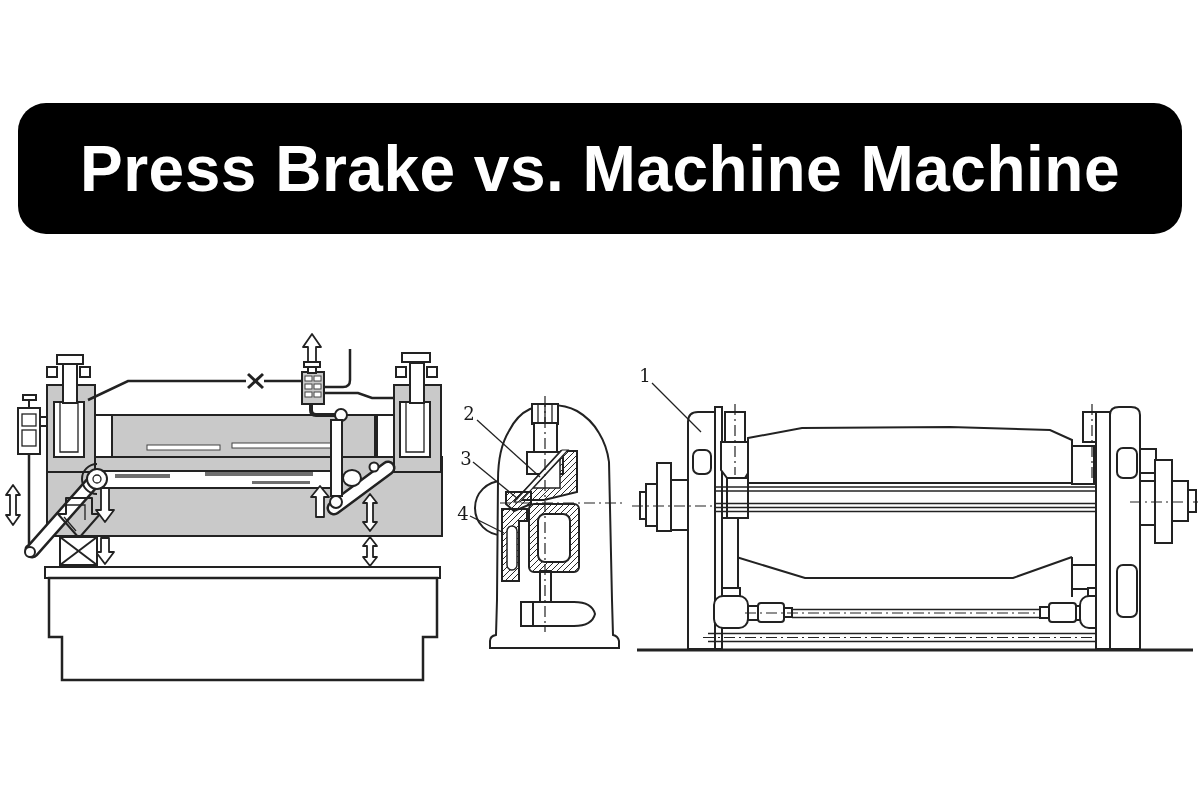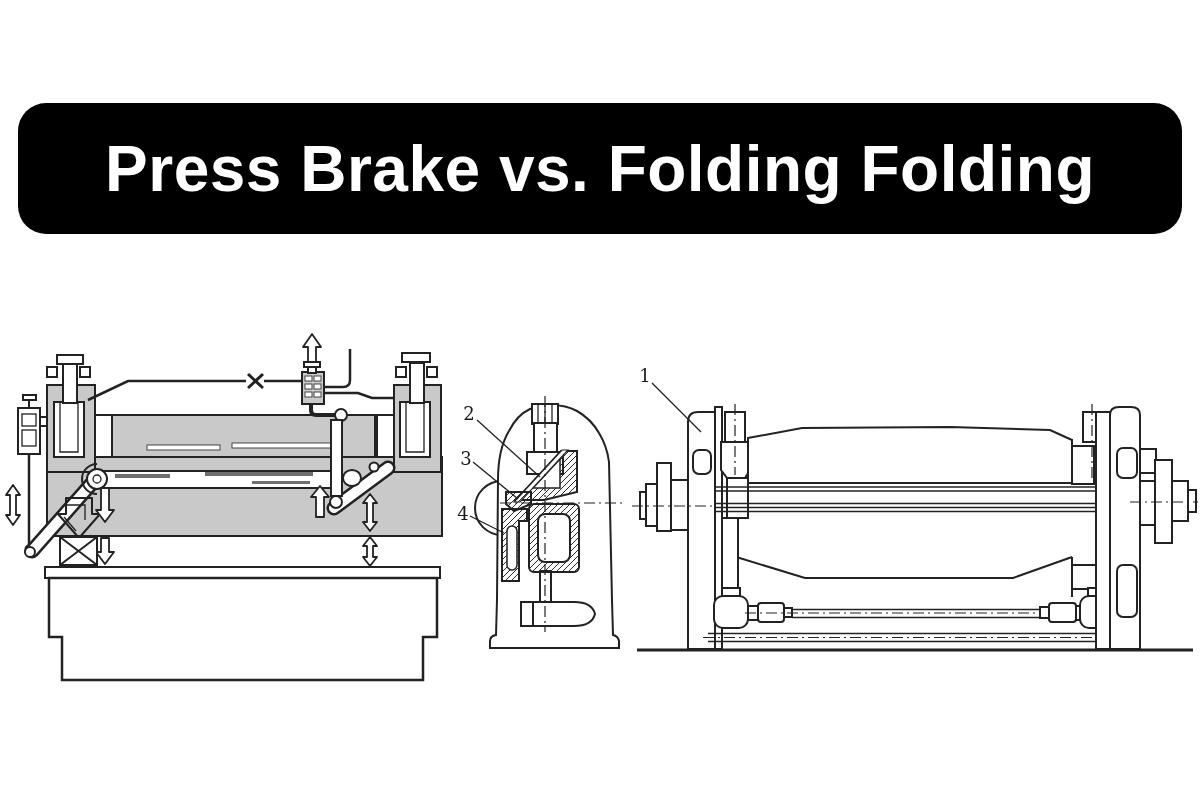--- a/index.html
+++ b/index.html
@@ -28,21 +28,21 @@
   .arr{fill:#ffffff;stroke:#222222;stroke-width:1.8;stroke-linejoin:round;}
   .arrn{fill:none;stroke:#222222;stroke-width:2;stroke-linejoin:round;}
   .cl{fill:none;stroke:#222222;stroke-width:1.2;stroke-dasharray:11 4 2 4;}
   .hat{fill:url(#hatchP);stroke:#222222;stroke-width:2;}
   .part-label{font:18px "DejaVu Serif",serif;fill:#1a1a1a;}
 </style>
 </head>
 <body>
 
 <div class="banner">
-  <h1>Press Brake vs. Folding Folding</h1>
+  <h1>Press Brake vs. Machine Machine</h1>
 </div>
 
 <svg id="svg-press-brake" width="460" height="360" viewBox="0 330 460 360">
 
   <g>
     <rect class="gy" x="47" y="457" width="395" height="79"></rect>
     <rect class="gy" x="112" y="415" width="263" height="42"></rect>
     <rect class="wh" x="95" y="415" width="17" height="42"></rect>
     <rect class="wh" x="377" y="415" width="17" height="42"></rect>
     <rect class="gy" x="47" y="385" width="48" height="87"></rect>

